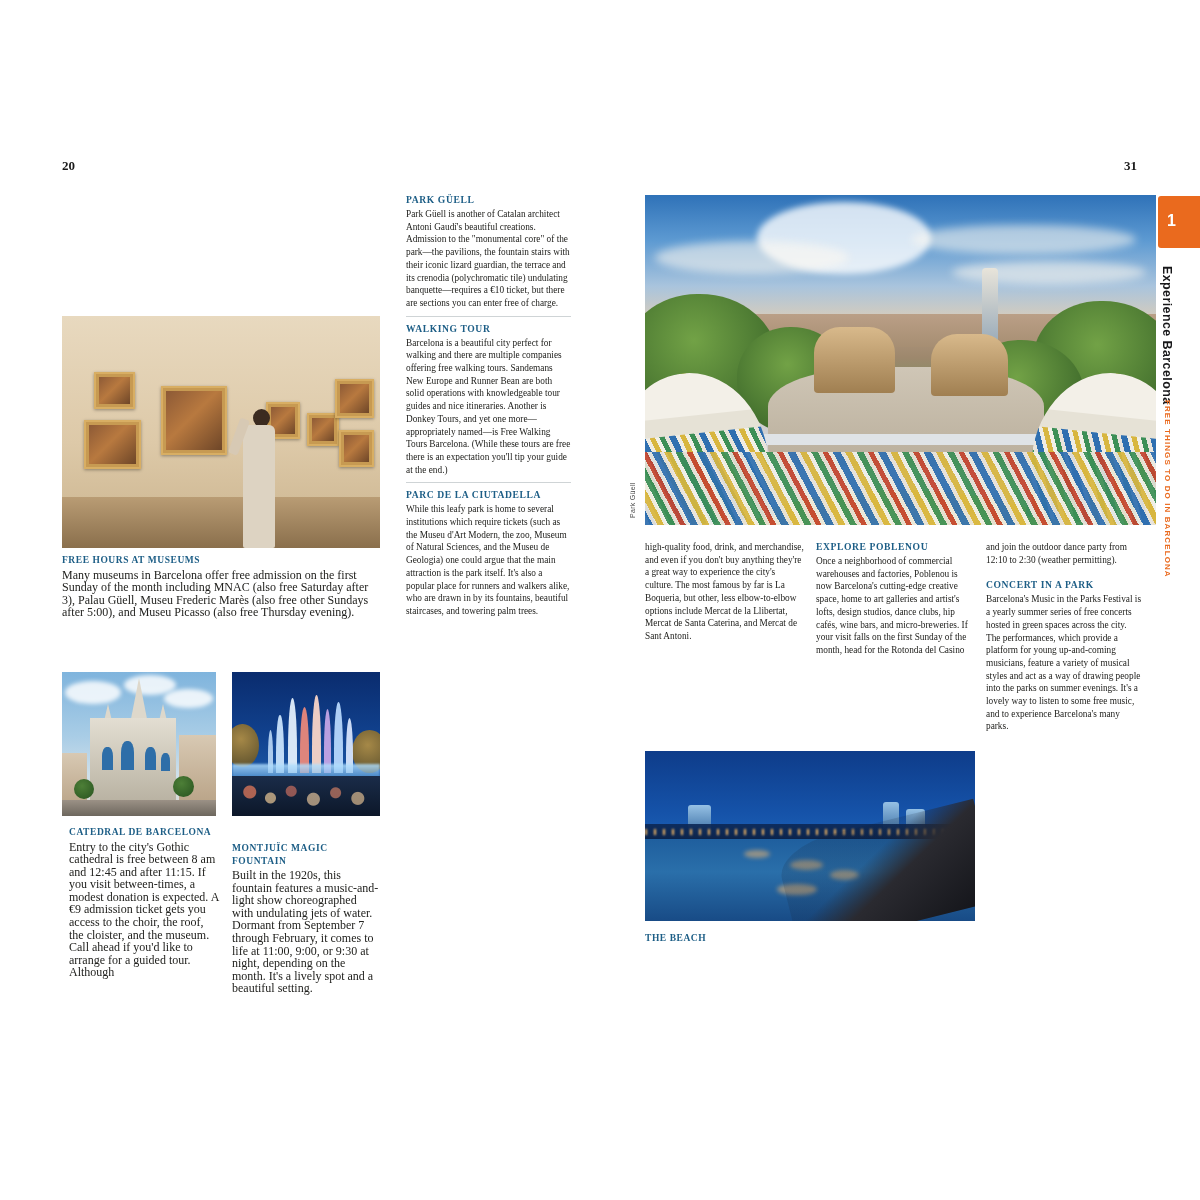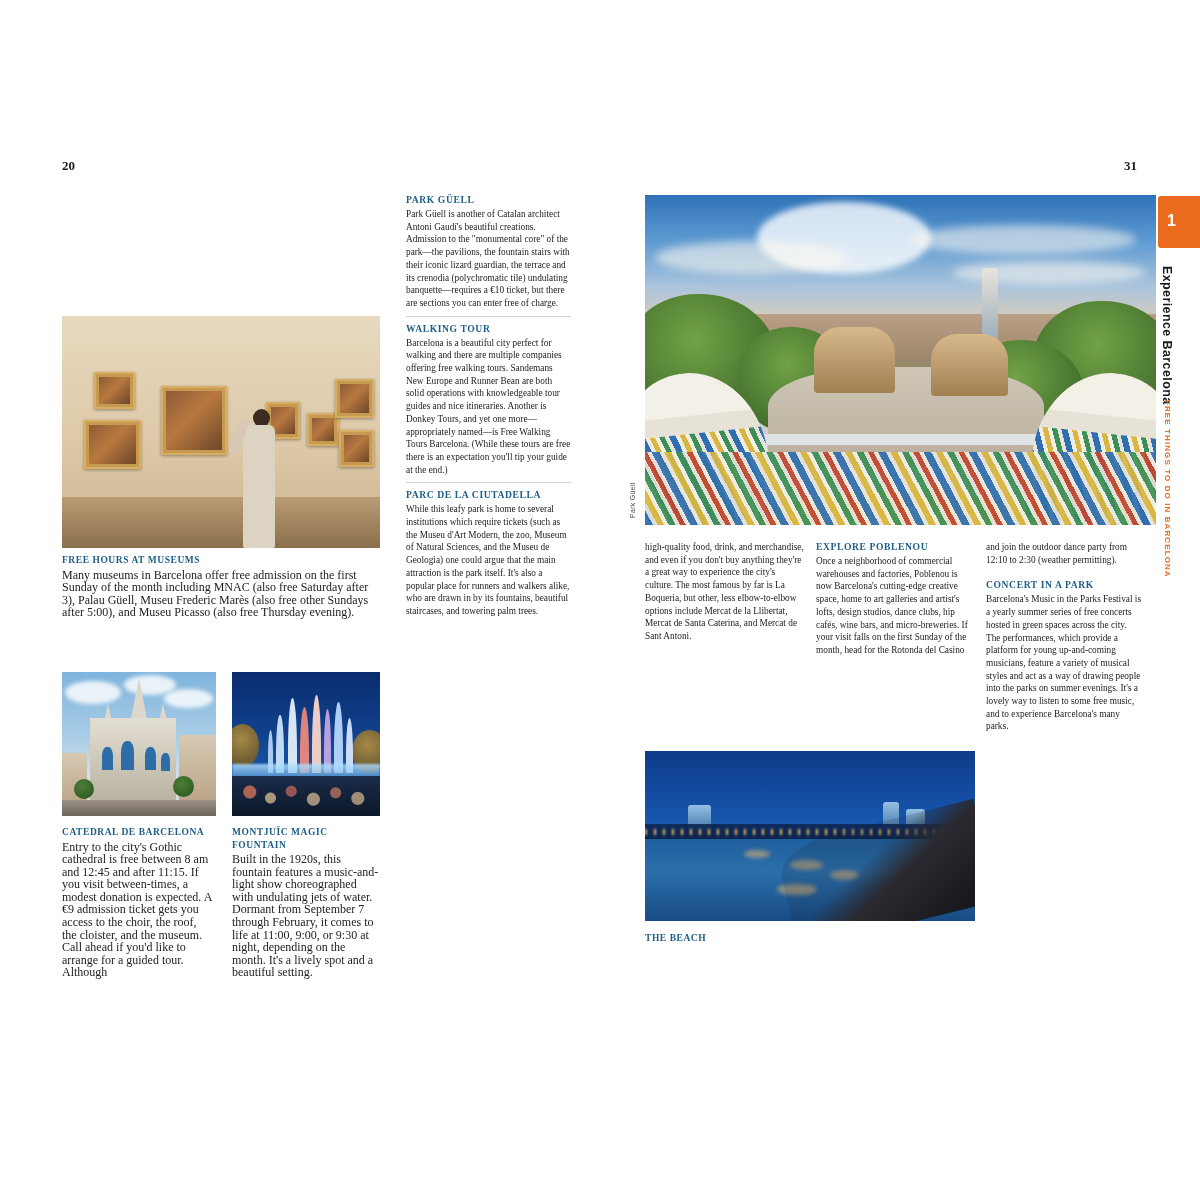--- a/index.html
+++ b/index.html
@@ -109,28 +109,28 @@
     height: 144px;
   }
   #photo-fountain {
     left: 170px;
     top: 486px;
     width: 148px;
     height: 144px;
   }
   #cap-cathedral {
     position: absolute;
-    left: 0;
+    left: 7px;
     top: 640px;
     width: 152px;
   }
   #cap-fountain {
     position: absolute;
     left: 170px;
-    top: 640px;
+    top: 656px;
     width: 148px;
   }
 
   
   #col-middle {
     position: absolute;
     left: 344px;
     top: 8px;
     width: 165px;
   }

